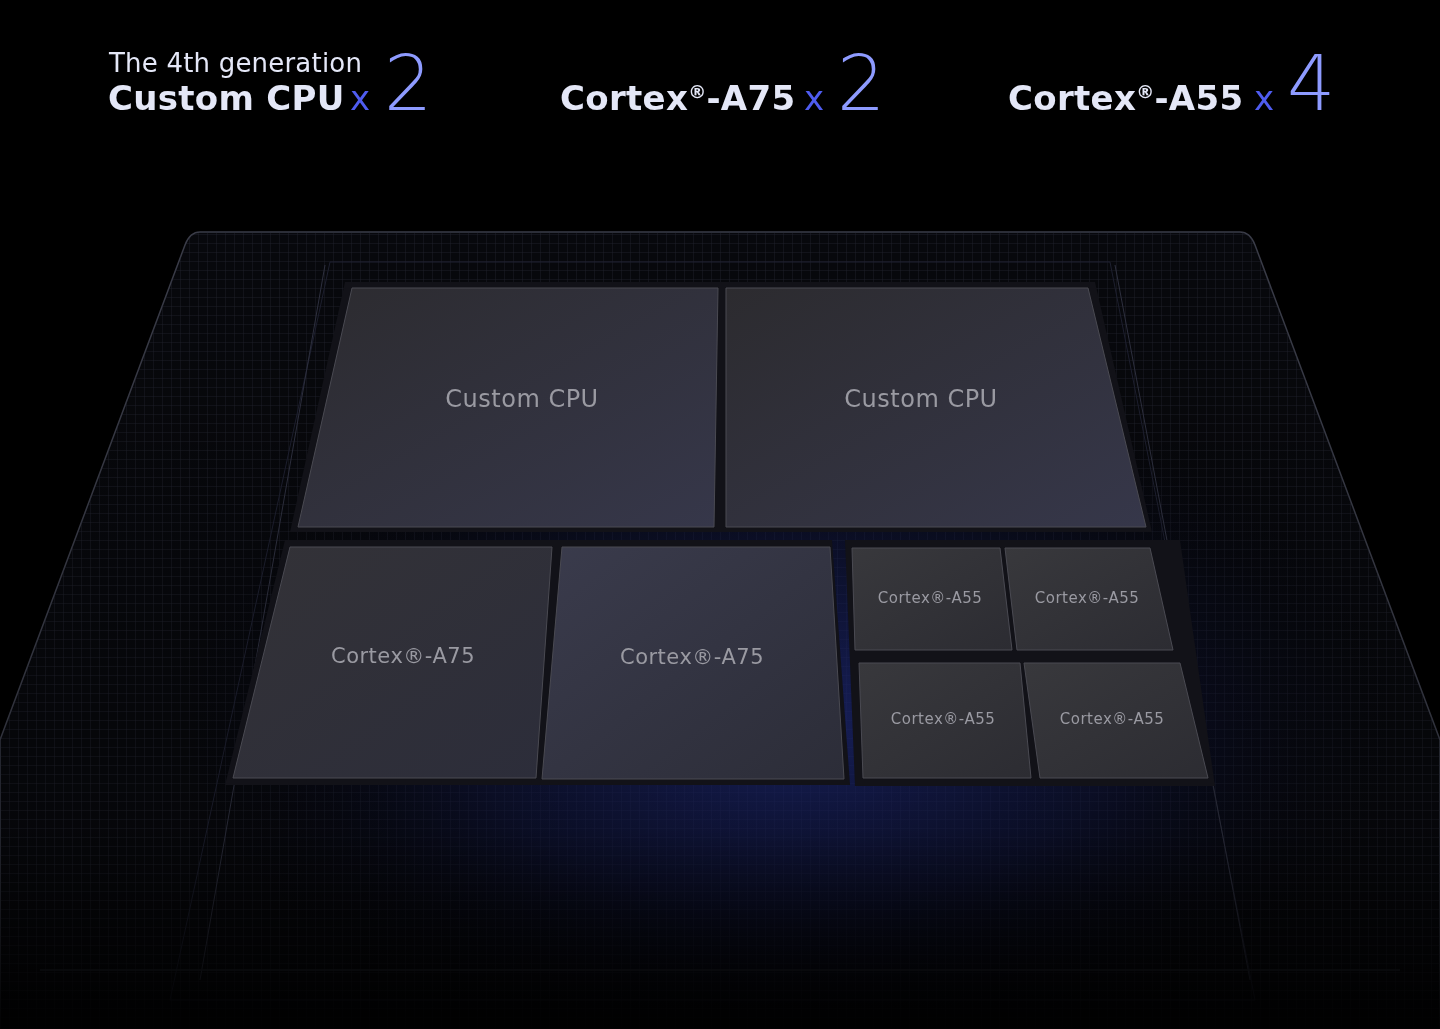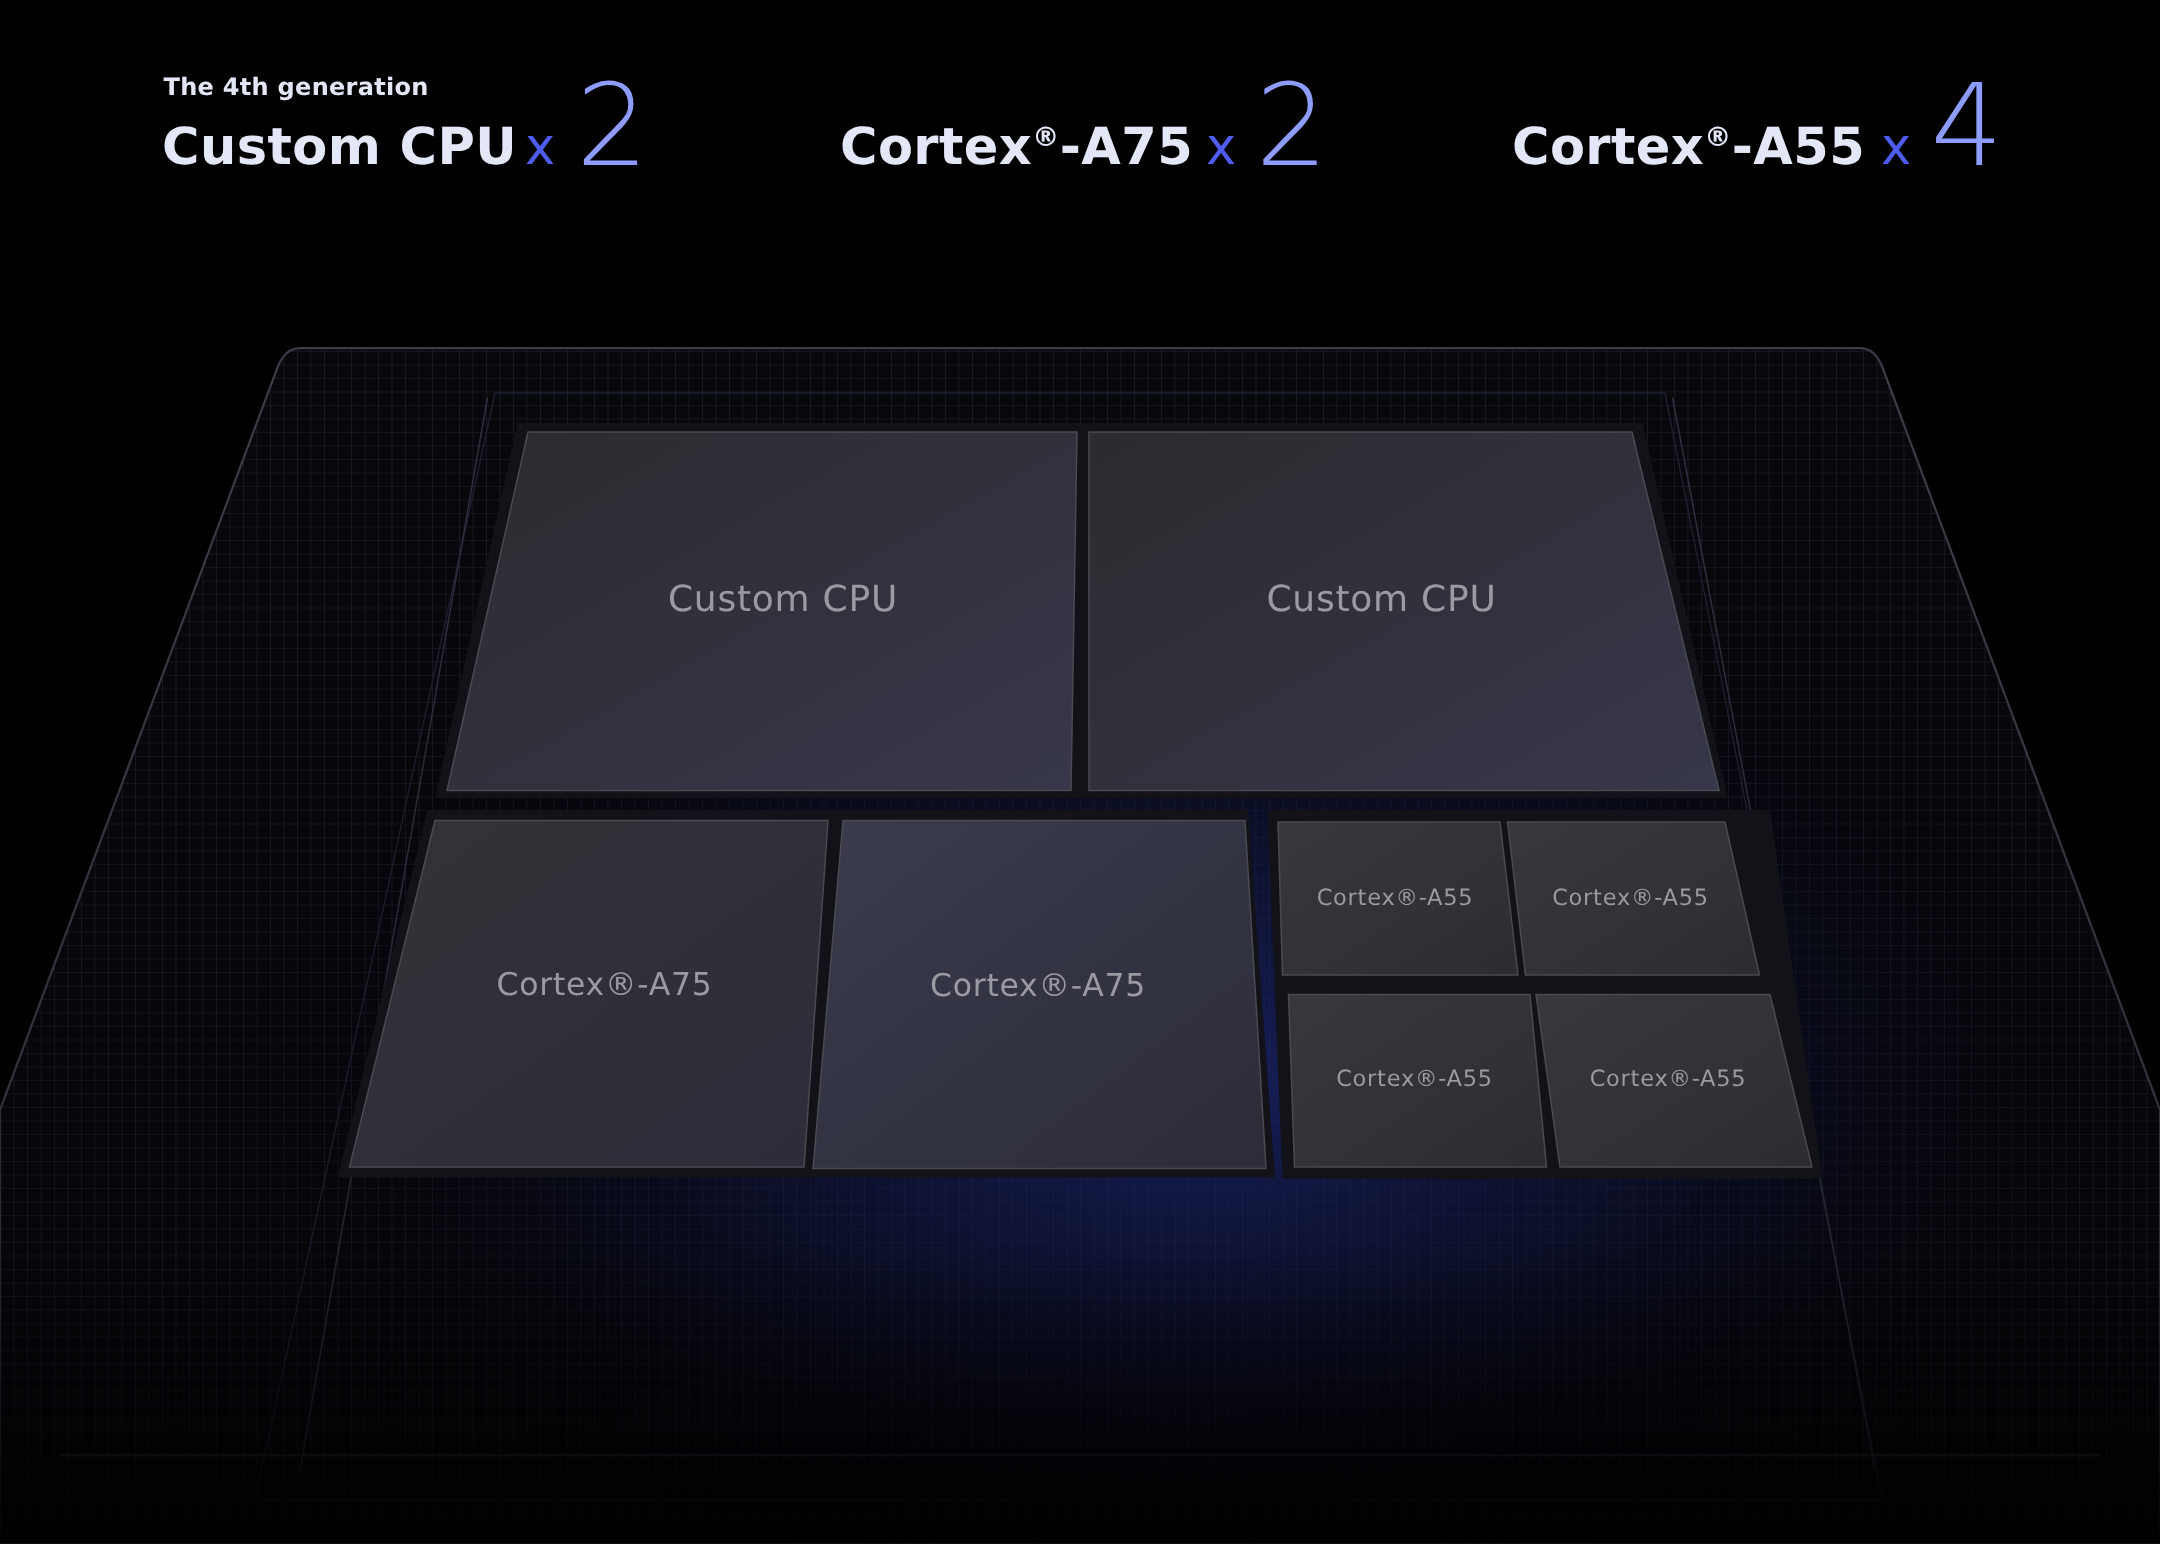--- a/index.html
+++ b/index.html
@@ -2,21 +2,21 @@
 <html><head>
   <meta charset="utf-8">
   <style>
     * { box-sizing: border-box; margin: 0; padding: 0; }
     html, body { width: 1440px; height: 1029px; background: #000; overflow: hidden; }
     body { position: relative; font-family: "DejaVu Sans", "Liberation Sans", sans-serif; }
 
     
     .header { position: absolute; top: 0; left: 0; width: 1440px; height: 150px; }
     .spec { position: absolute; color: #e4e7f7; }
-    .spec .sub { position: absolute; font-size: 16px; font-weight: 700; white-space: nowrap; letter-spacing: 0.2px; }
+    .spec .sub { position: absolute; font-size: 26px; font-weight: 400; white-space: nowrap; letter-spacing: 0.2px; }
     .spec .main { position: absolute; font-size: 34px; font-weight: 600; white-space: nowrap; letter-spacing: 0.3px; }
     .spec .x { position: absolute; font-size: 34px; color: #4f5cf0; font-weight: 400; }
     .spec .num { position: absolute; font-size: 76px; color: #8e9bff; font-weight: 300; line-height: 1; }
     .reg { font-size: 18px; vertical-align: 12px; }
 
     
     .stage { position: absolute; left: 0; top: 200px; width: 1440px; height: 829px; }
     .board-svg { position: absolute; left: 0; top: 0; }
 
     .tile-label { position: absolute; color: #9a9aa2; font-weight: 500; white-space: nowrap; transform: translate(-50%, -50%); letter-spacing: 0.5px; }

